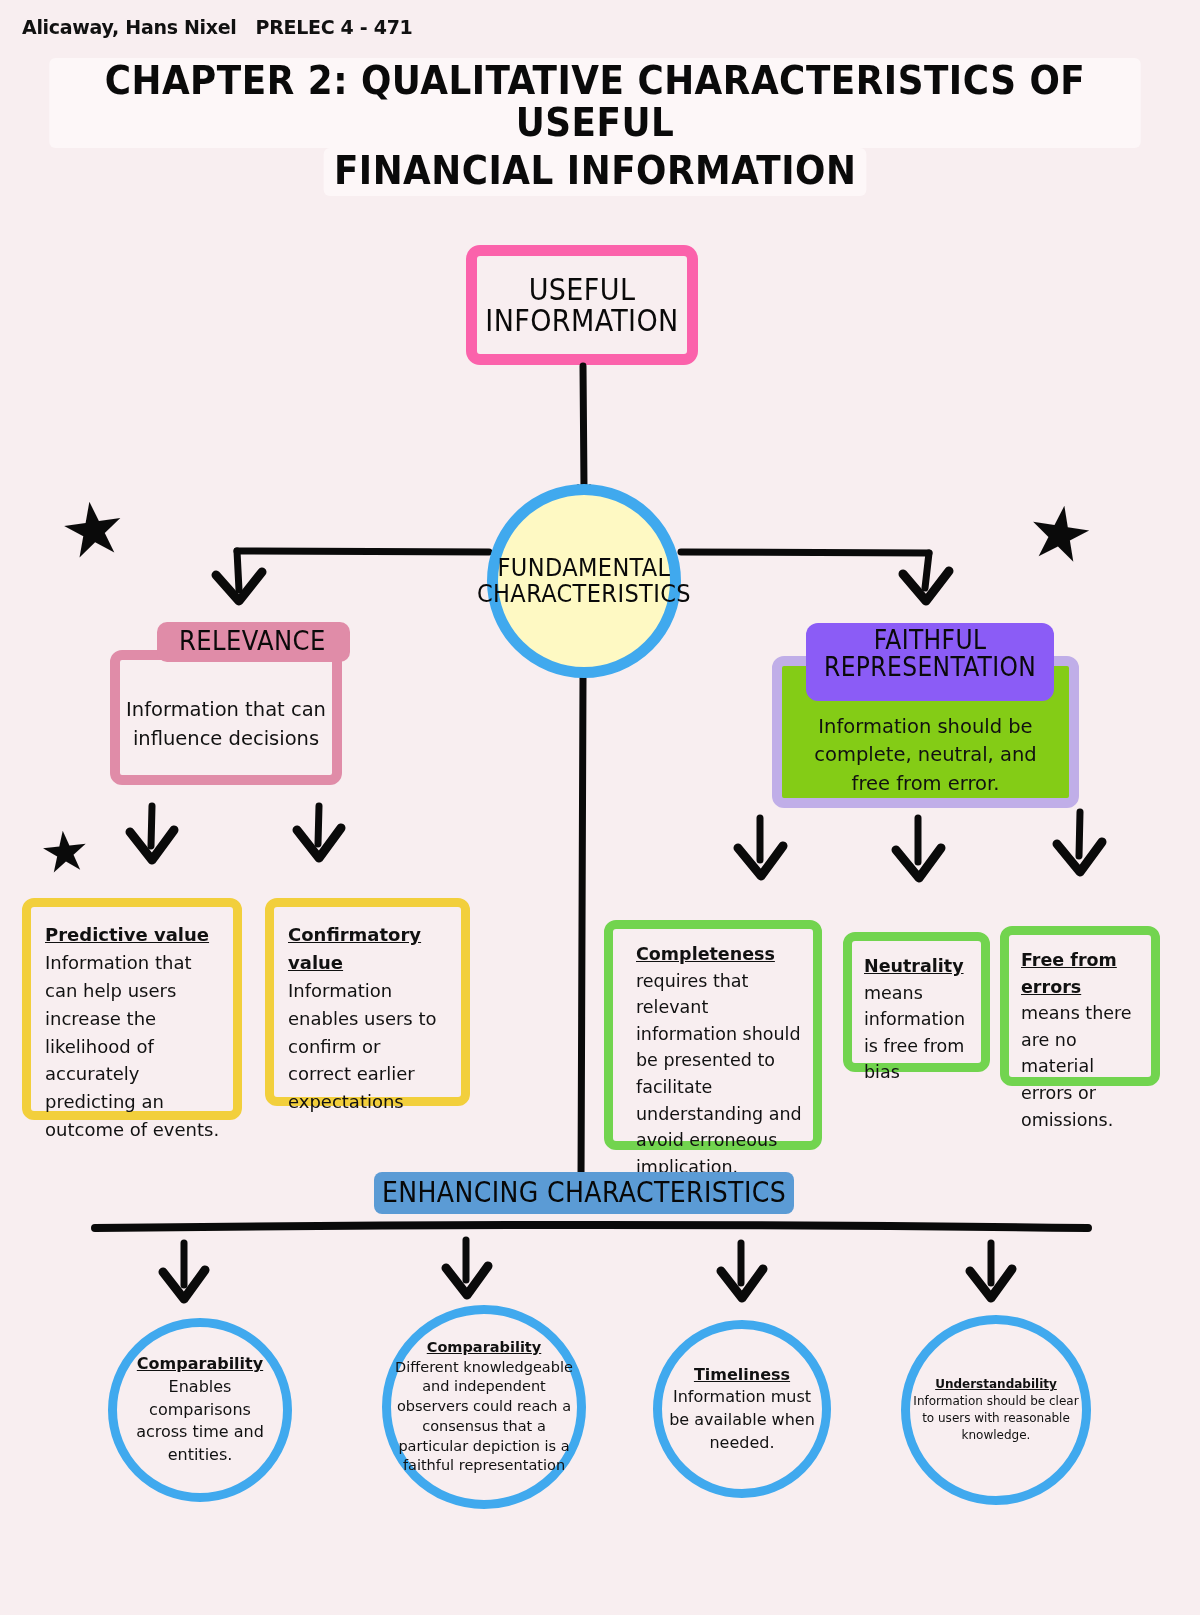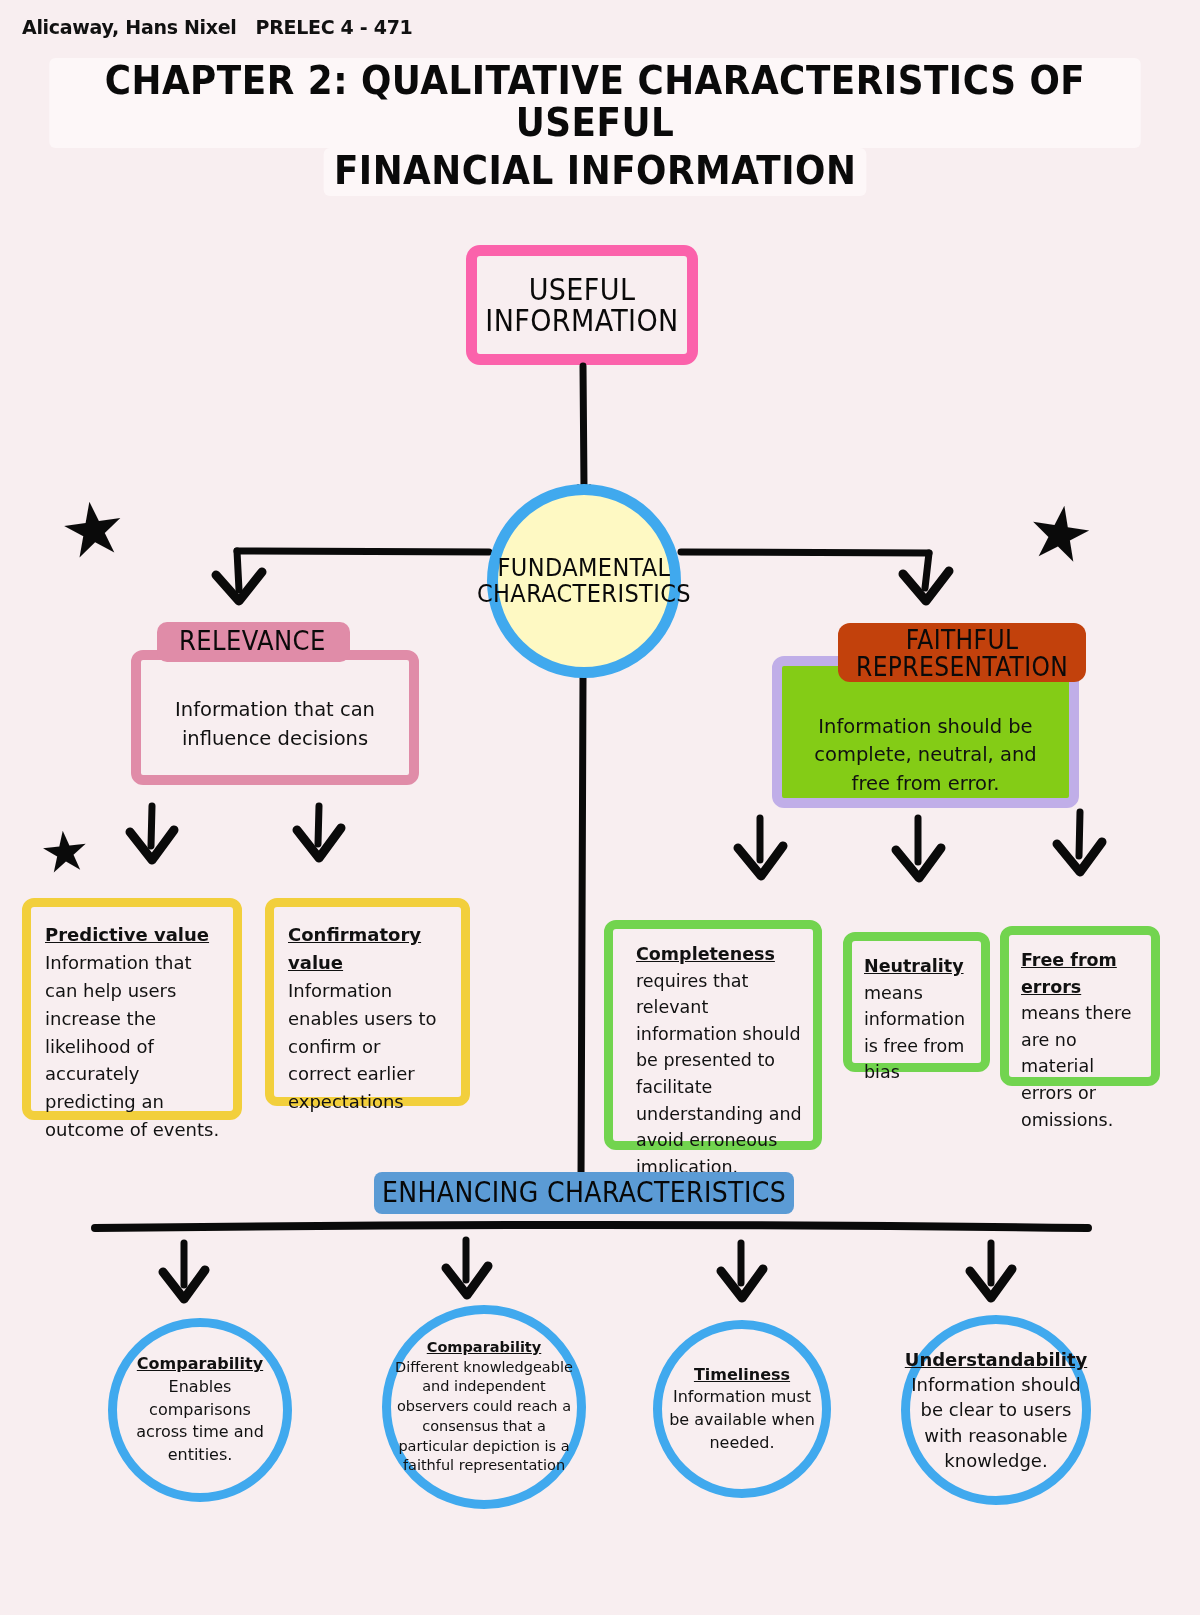--- a/index.html
+++ b/index.html
@@ -96,27 +96,26 @@
     width: 262px;
     left: 50%; top: 50%;
     transform: translate(-50%,-50%);
     font-size: 25px;
     white-space: nowrap;
   }
 
   
   #relevance-box {
     left: 110px; top: 650px;
-    width: 288px; height: 135px;
+    width: 232px; height: 135px;
     border: 10px solid #e08ca8;
     border-radius: 12px;
     background: #f8eef0;
     display: flex; align-items: center; justify-content: center;
     padding-top: 14px;
-    margin-left: 21px;
   }
   #relevance-tab {
     left: 157px; top: 622px;
     background: #e08ca8;
     border-radius: 10px;
     padding: 5px 24px 7px 22px;
     z-index: 5;
   }
   #relevance-tab .heading-display { font-size: 27px; }
   #relevance-box .body-hand { font-size: 19.5px; text-align: center; }
@@ -124,24 +123,24 @@
   
   #faithful-box {
     left: 772px; top: 656px;
     width: 307px; height: 152px;
     border: 10px solid #c0aee8;
     border-radius: 12px;
     background: #84cc16;
     display: flex; align-items: flex-end; justify-content: center;
   }
   #faithful-tab {
-    left: 838px; top: 623px;
-    background: #c2410c;
-    border-radius: 12px;
-    padding: 4px 18px 0 18px;
+    left: 806px; top: 623px;
+    background: #8b5cf6;
+    border-radius: 12px;
+    padding: 4px 18px 19px 18px;
     z-index: 5;
     text-align: center;
   }
   #faithful-tab .heading-display { font-size: 26px; }
   #faithful-box .body-hand { font-size: 19.5px; text-align: center; width: 100%; }
 
   
   .yellow-box {
     border: 9px solid #f2cf3c;
     border-radius: 12px;
@@ -182,21 +181,21 @@
     background: #f8eef0;
     display: flex; align-items: center; justify-content: center;
     text-align: center;
   }
   .blue-circle .body-hand { font-size: 16px; line-height: 1.42; }
   #comparability   { left: 108px; top: 1318px; width: 184px; height: 184px; }
   #verifability    { left: 382px; top: 1305px; width: 204px; height: 204px; }
   #timeliness      { left: 653px; top: 1320px; width: 178px; height: 178px; }
   #understandability { left: 901px; top: 1315px; width: 190px; height: 190px; }
   #verifability .body-hand { font-size: 14.5px; line-height: 1.36; }
-  #understandability .body-hand { font-size: 18px; line-height: 1.4; }
+  #understandability .body-hand { font-size: 12px; line-height: 1.4; }
   #comparability .body-hand { width: 150px; }
   #verifability .body-hand { width: 200px; }
   #timeliness .body-hand { width: 158px; }
   #understandability .body-hand { width: 186px; }
 
   .term { text-decoration: underline; font-weight: bold; }
 
   
   .star { position: absolute; color: #0a0a0a; line-height: 1; }
   #star-left  { left: 60px; top: 492px; font-size: 74px; transform: rotate(-8deg); }

